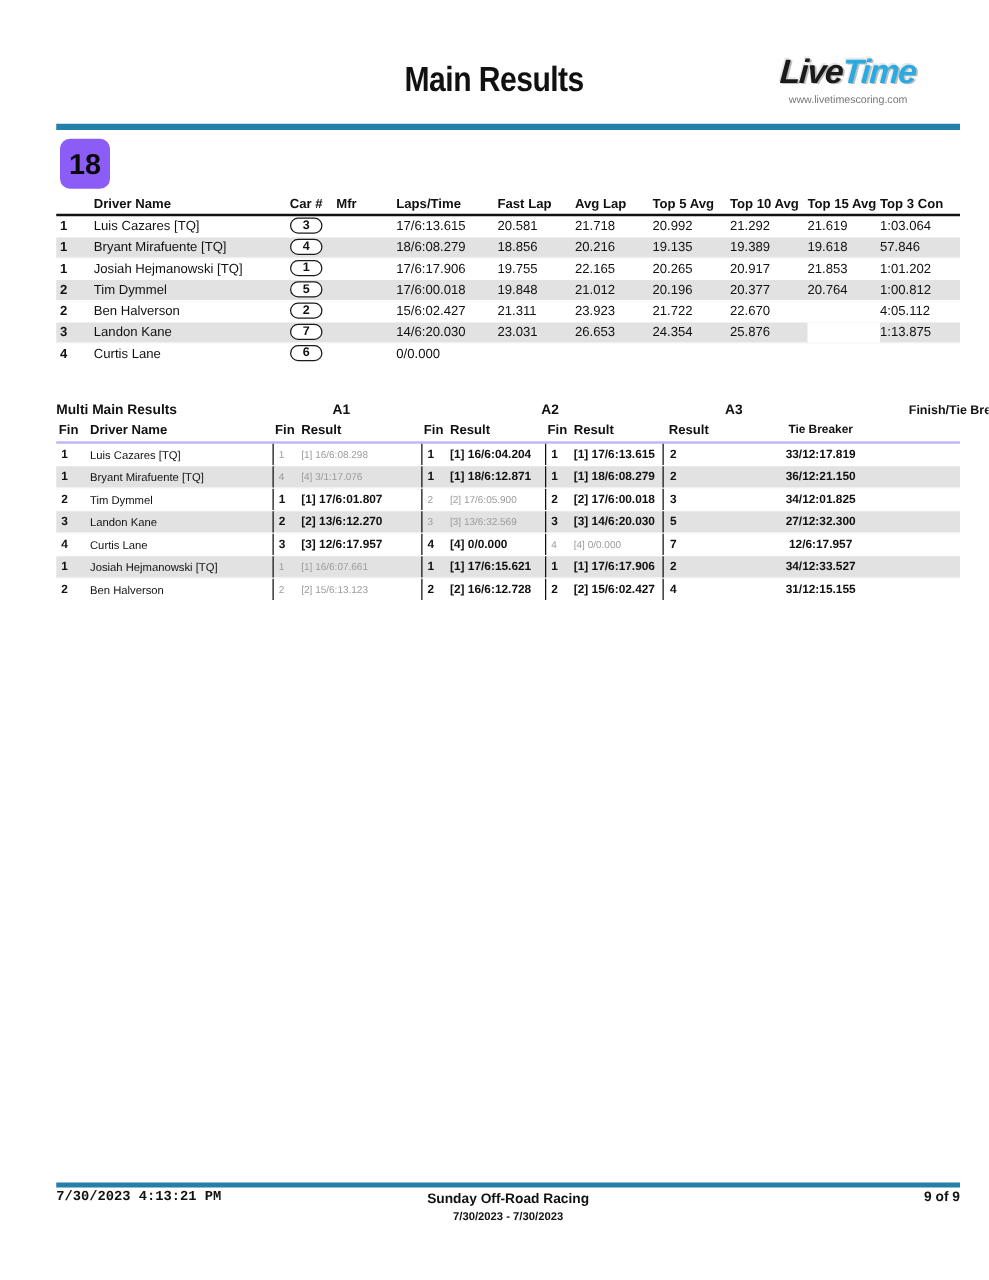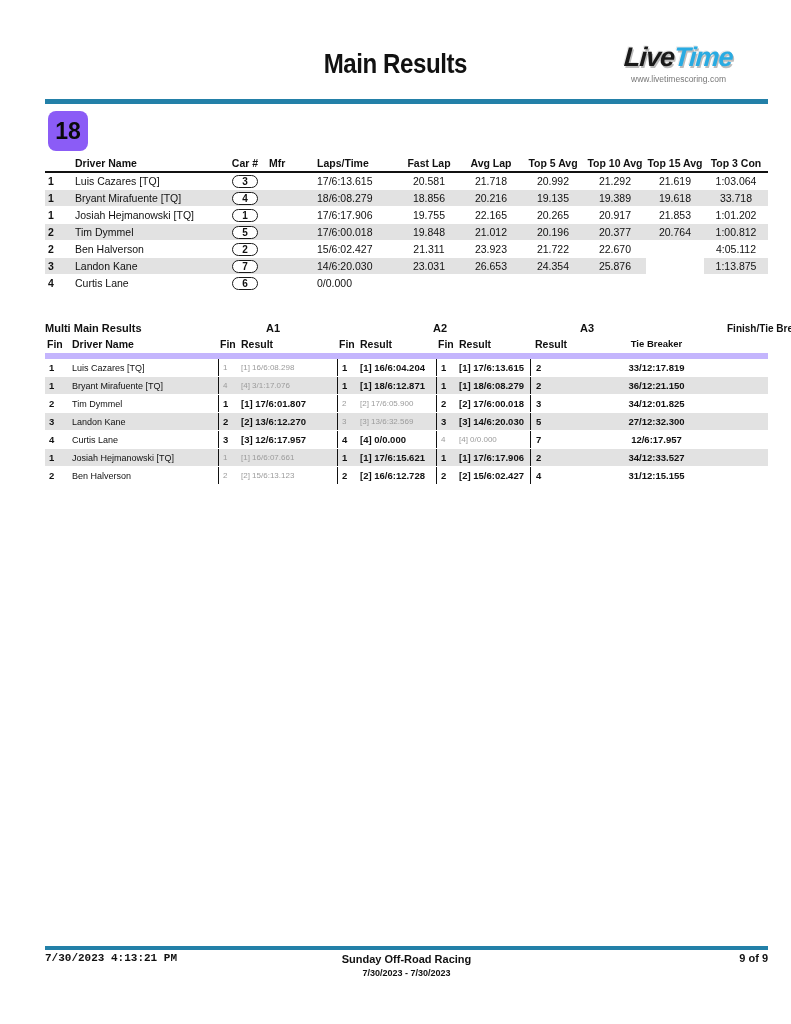--- a/index.html
+++ b/index.html
@@ -35,35 +35,35 @@
       grid-template-columns:24px 154px 44px 36px 95px 62px 62px 62px 62px 58px 64px; }
   .t1 .hrow { font-weight:bold; padding-bottom:2px; border-bottom:2px solid #111; }
   .t1 .row { height:17px; line-height:17px; border-bottom:1px solid #fff; }
   .t1 .row.alt { background:#e2e2e2; }
   .c { overflow:hidden; white-space:nowrap; }
   .t1 .pos { padding-left:3px; font-weight:bold; }
   .t1 .drv { padding-left:6px; }
   .t1 .car { text-align:center; }
   .t1 .mfr { padding-left:2px; }
   .t1 .laps { padding-left:14px; }
-  .t1 .num { text-align:center; }
+  .t1 .num { }
   .t1 .wh { background:#fff; }
   .carbox { display:inline-block; min-width:26px; height:13px; line-height:12px;
             border:1.5px solid #1a1a1a; border-radius:7px; background:#fff;
             font-weight:bold; font-size:10px; text-align:center; vertical-align:middle;
             margin-top:-2px; }
 
   
   .t2 { position:absolute; left:45px; top:322px; width:723px; }
   .t2 .grow { display:grid; grid-template-columns:173px 119px 99px 94px 238px;
               font-weight:bold; font-size:11px; height:14px; line-height:13px;gap:48px; }
   .t2 .grow .fzlabel { font-size:10px; padding-left:5px; }
   .t2 .hrow, .t2 .row { display:grid;
       grid-template-columns:23px 150px 23px 96px 23px 76px 23px 71px 70px 168px; }
-  .t2 .hrow { font-weight:bold; font-size:10.5px; padding:2px 0 3px 0; border-bottom:6px solid #c4b5fd; }
+  .t2 .hrow { font-weight:bold; font-size:10.5px; padding:2px 0 3px 0; border-bottom:2px solid #c4b5fd; }
   .t2 .row { height:18px; line-height:18px; border-bottom:1px solid #fff; }
   .t2 .row.alt { background:#e2e2e2; }
   .t2 .fin { padding-left:4px; font-weight:bold; font-size:9.5px; }
   .t2 .drv { padding-left:4px; font-size:9px; }
   .t2 .res { font-size:9.5px; font-weight:bold; }
   .t2 .lt { color:#9b9b9b; font-weight:normal; font-size:8px; }
   .t2 .dv { border-left:1px solid #111; }
   .t2 .rescol { padding-left:5px; font-weight:bold; font-size:9.5px; }
   .t2 .tb { text-align:center; padding-right:55px; font-weight:bold; font-size:9.5px; }
   .t2 .hrow .tb { padding-right:55px; }
@@ -125,21 +125,21 @@
       <div class="c pos">1</div>
       <div class="c drv">Bryant Mirafuente [TQ]</div>
       <div class="c car"><span class="carbox">4</span></div>
       <div class="c mfr"></div>
       <div class="c laps">18/6:08.279</div>
       <div class="c num">18.856</div>
       <div class="c num">20.216</div>
       <div class="c num">19.135</div>
       <div class="c num">19.389</div>
       <div class="c num">19.618</div>
-      <div class="c num">33.718</div>
+      <div class="c num">57.846</div>
     </div>
 
     <div class="row">
       <div class="c pos">1</div>
       <div class="c drv">Josiah Hejmanowski [TQ]</div>
       <div class="c car"><span class="carbox">1</span></div>
       <div class="c mfr"></div>
       <div class="c laps">17/6:17.906</div>
       <div class="c num">19.755</div>
       <div class="c num">22.165</div>

